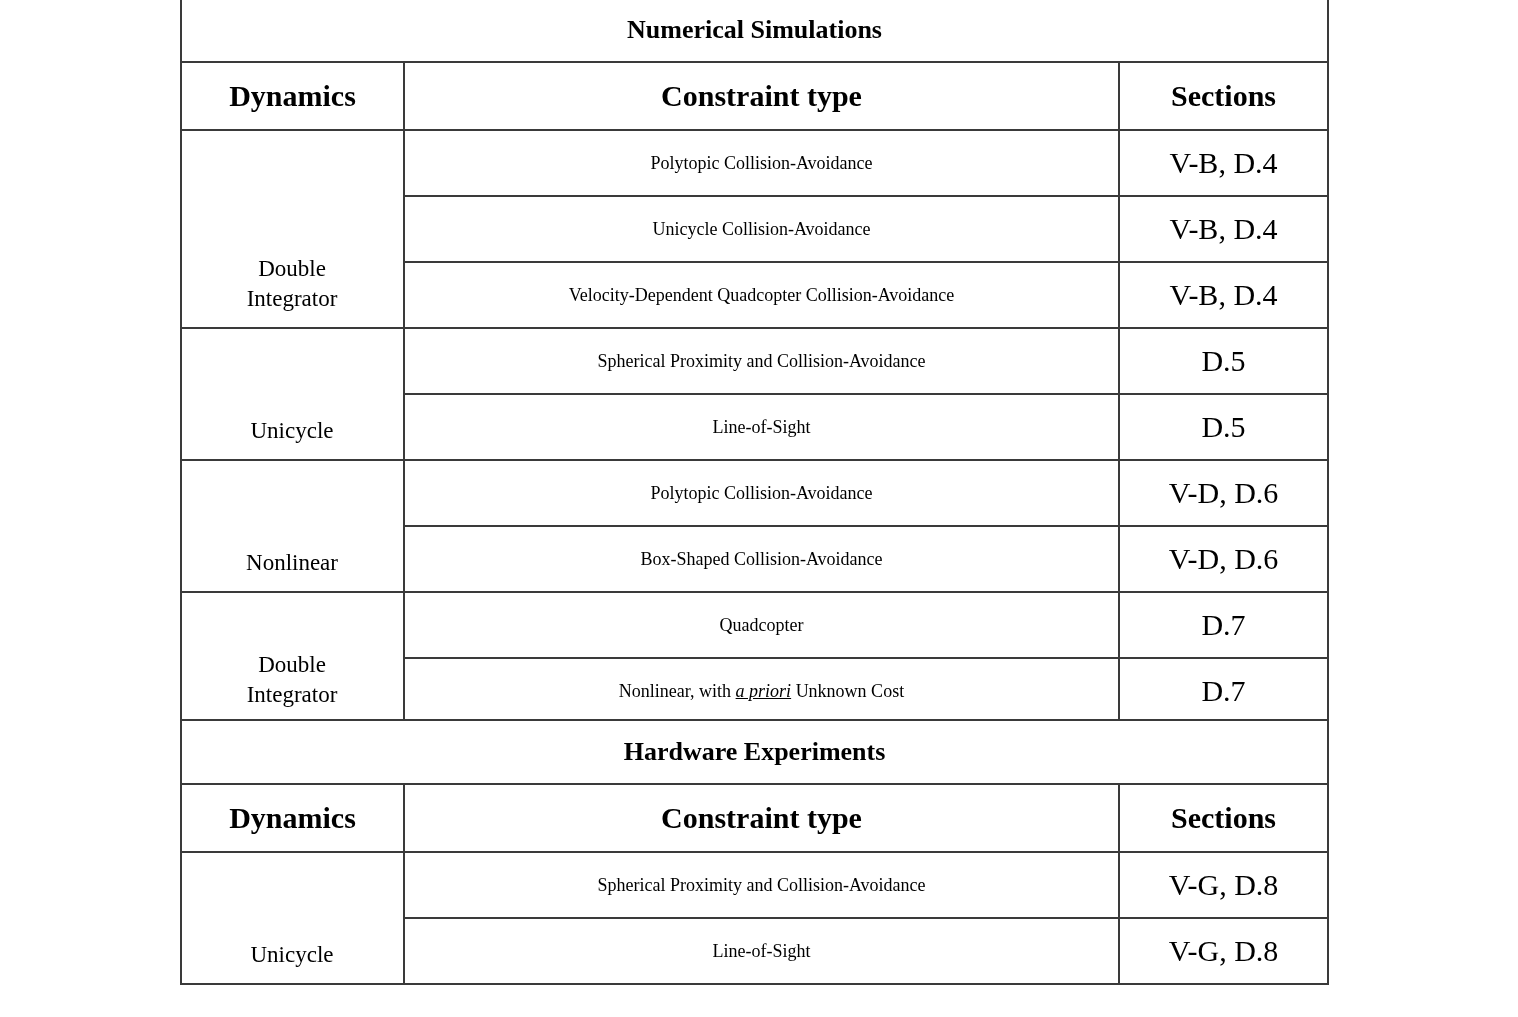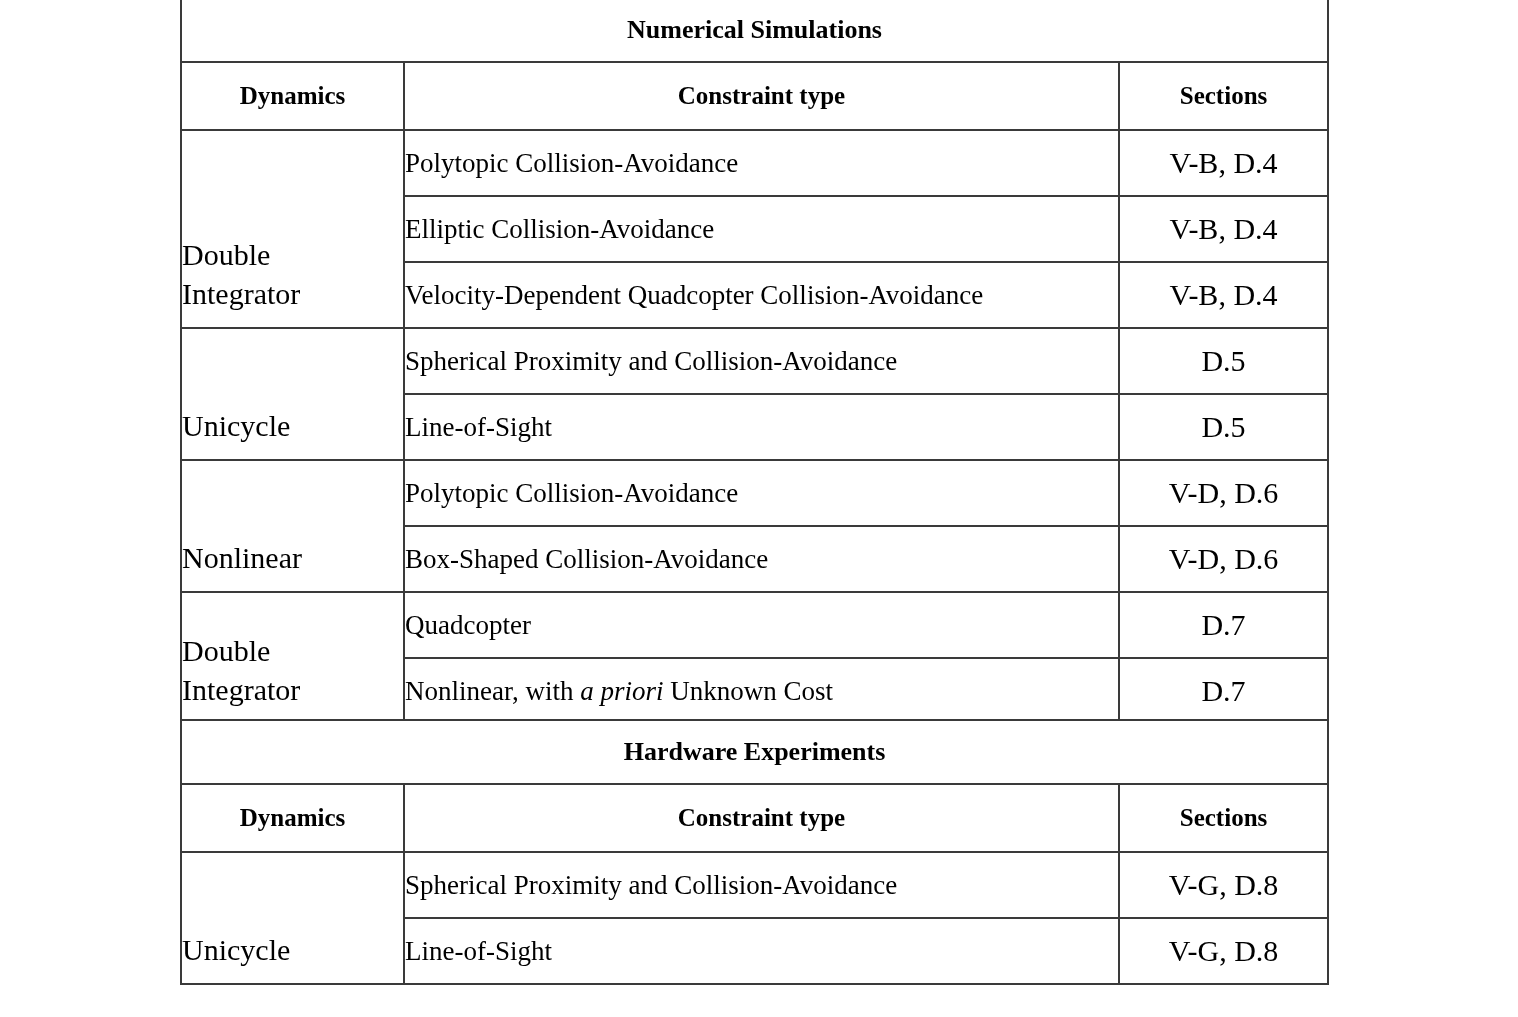--- a/index.html
+++ b/index.html
@@ -52,48 +52,49 @@
     font-weight: bold;
     font-size: 26px;
     height: 62px;
     line-height: 62px;
     padding: 0;
   }
 
   .head-cell {
     text-align: center;
     font-weight: bold;
-    font-size: 25px;
+    font-size: 30px;
     height: 66px;
     padding: 0;
     margin-left: 24px;
   }
 
   .dyn-cell {
-    text-align: left;
-    font-size: 30px;
+    text-align: center;
+    font-size: 23px;
     vertical-align: bottom;
     padding: 0 1px 14px 0;
     line-height: 1.28;
   }
 
   .con-cell {
-    font-size: 27px;
+    text-align: center;
+    font-size: 18px;
     height: 64px;
     padding: 0;
   }
 
   .sec-cell {
     text-align: center;
     font-size: 30px;
     height: 64px;
     padding: 0;
   }
 
-  .italic { font-style: italic; }
+  .italic { font-style: italic; text-decoration: underline; }
 </style>
 </head>
 <body>
 
 <div class="page">
 
   <div class="tbl-wrap" id="table-sim-wrap">
     <table class="paper-table" id="table-sim">
       <colgroup>
         <col class="c-dyn">
@@ -112,21 +113,21 @@
 
         <tr>
           <td class="dyn-cell" rowspan="3">
             <span>Double</span><br>
             <span>Integrator</span>
           </td>
           <td class="con-cell">Polytopic Collision-Avoidance</td>
           <td class="sec-cell">V-B, D.4</td>
         </tr>
         <tr>
-          <td class="con-cell">Elliptic Collision-Avoidance</td>
+          <td class="con-cell">Unicycle Collision-Avoidance</td>
           <td class="sec-cell">V-B, D.4</td>
         </tr>
         <tr>
           <td class="con-cell">Velocity-Dependent Quadcopter Collision-Avoidance</td>
           <td class="sec-cell">V-B, D.4</td>
         </tr>
 
         <tr>
           <td class="dyn-cell" rowspan="2">
             <span>Unicycle</span>

